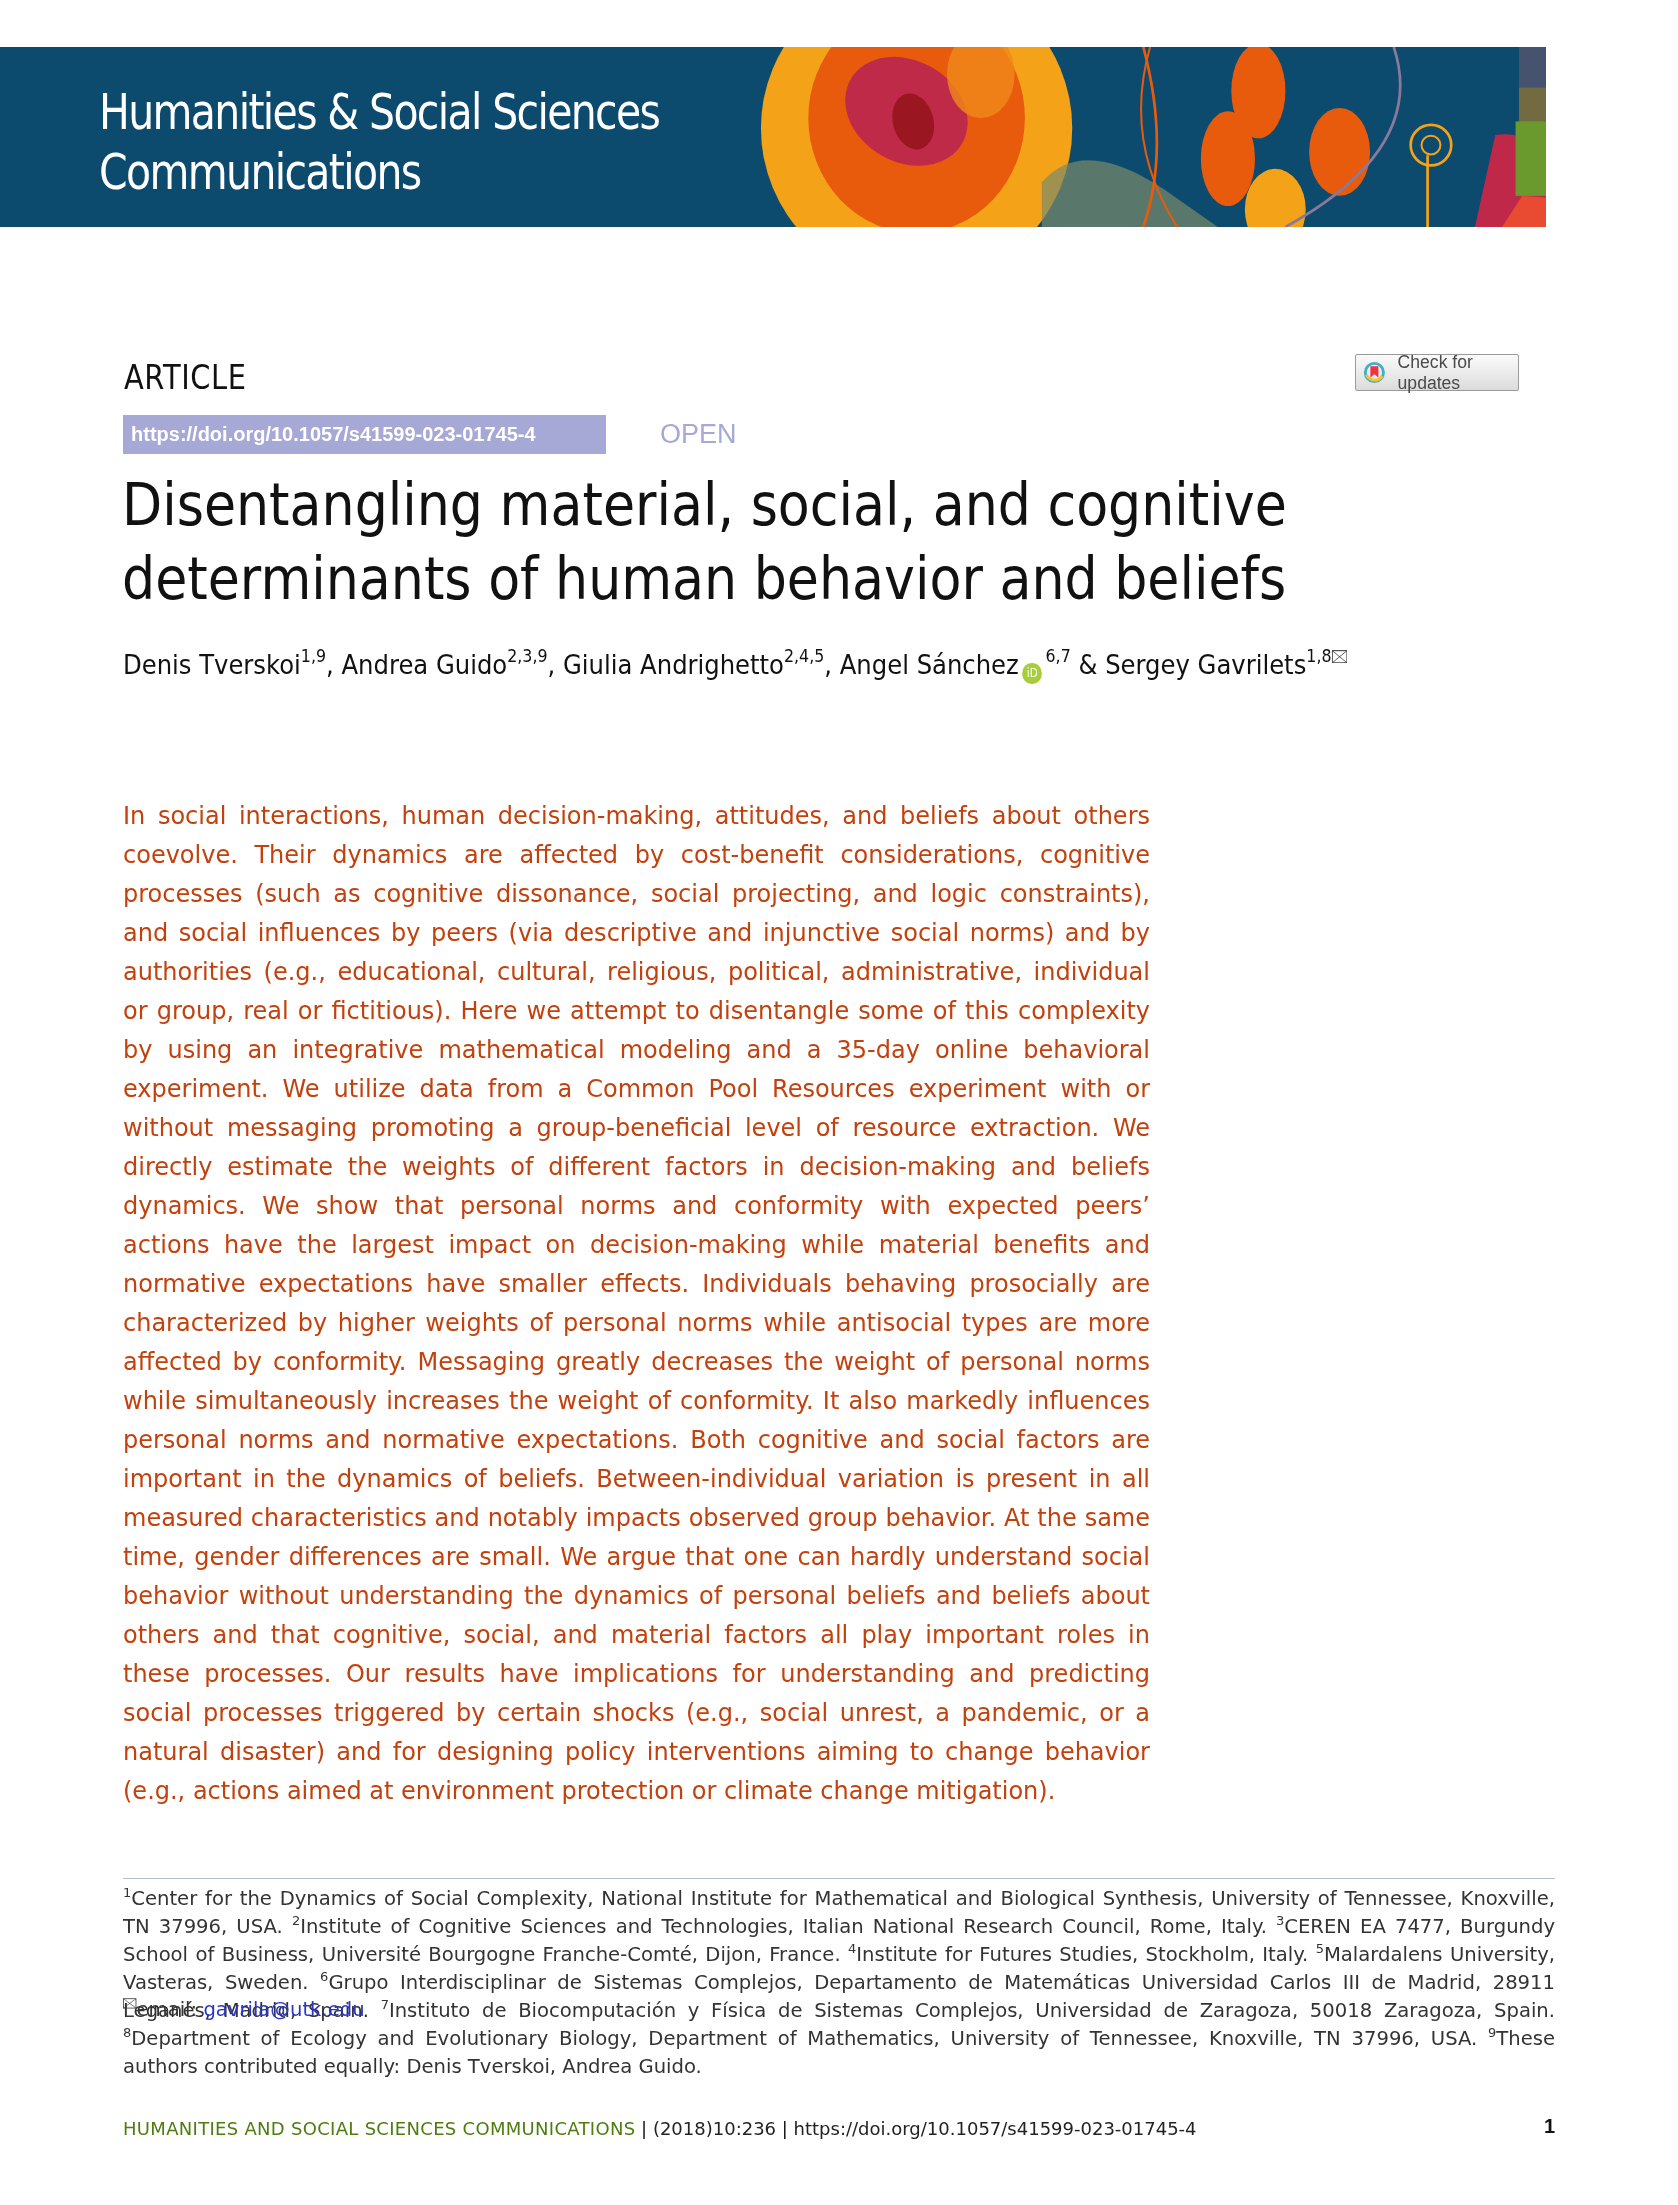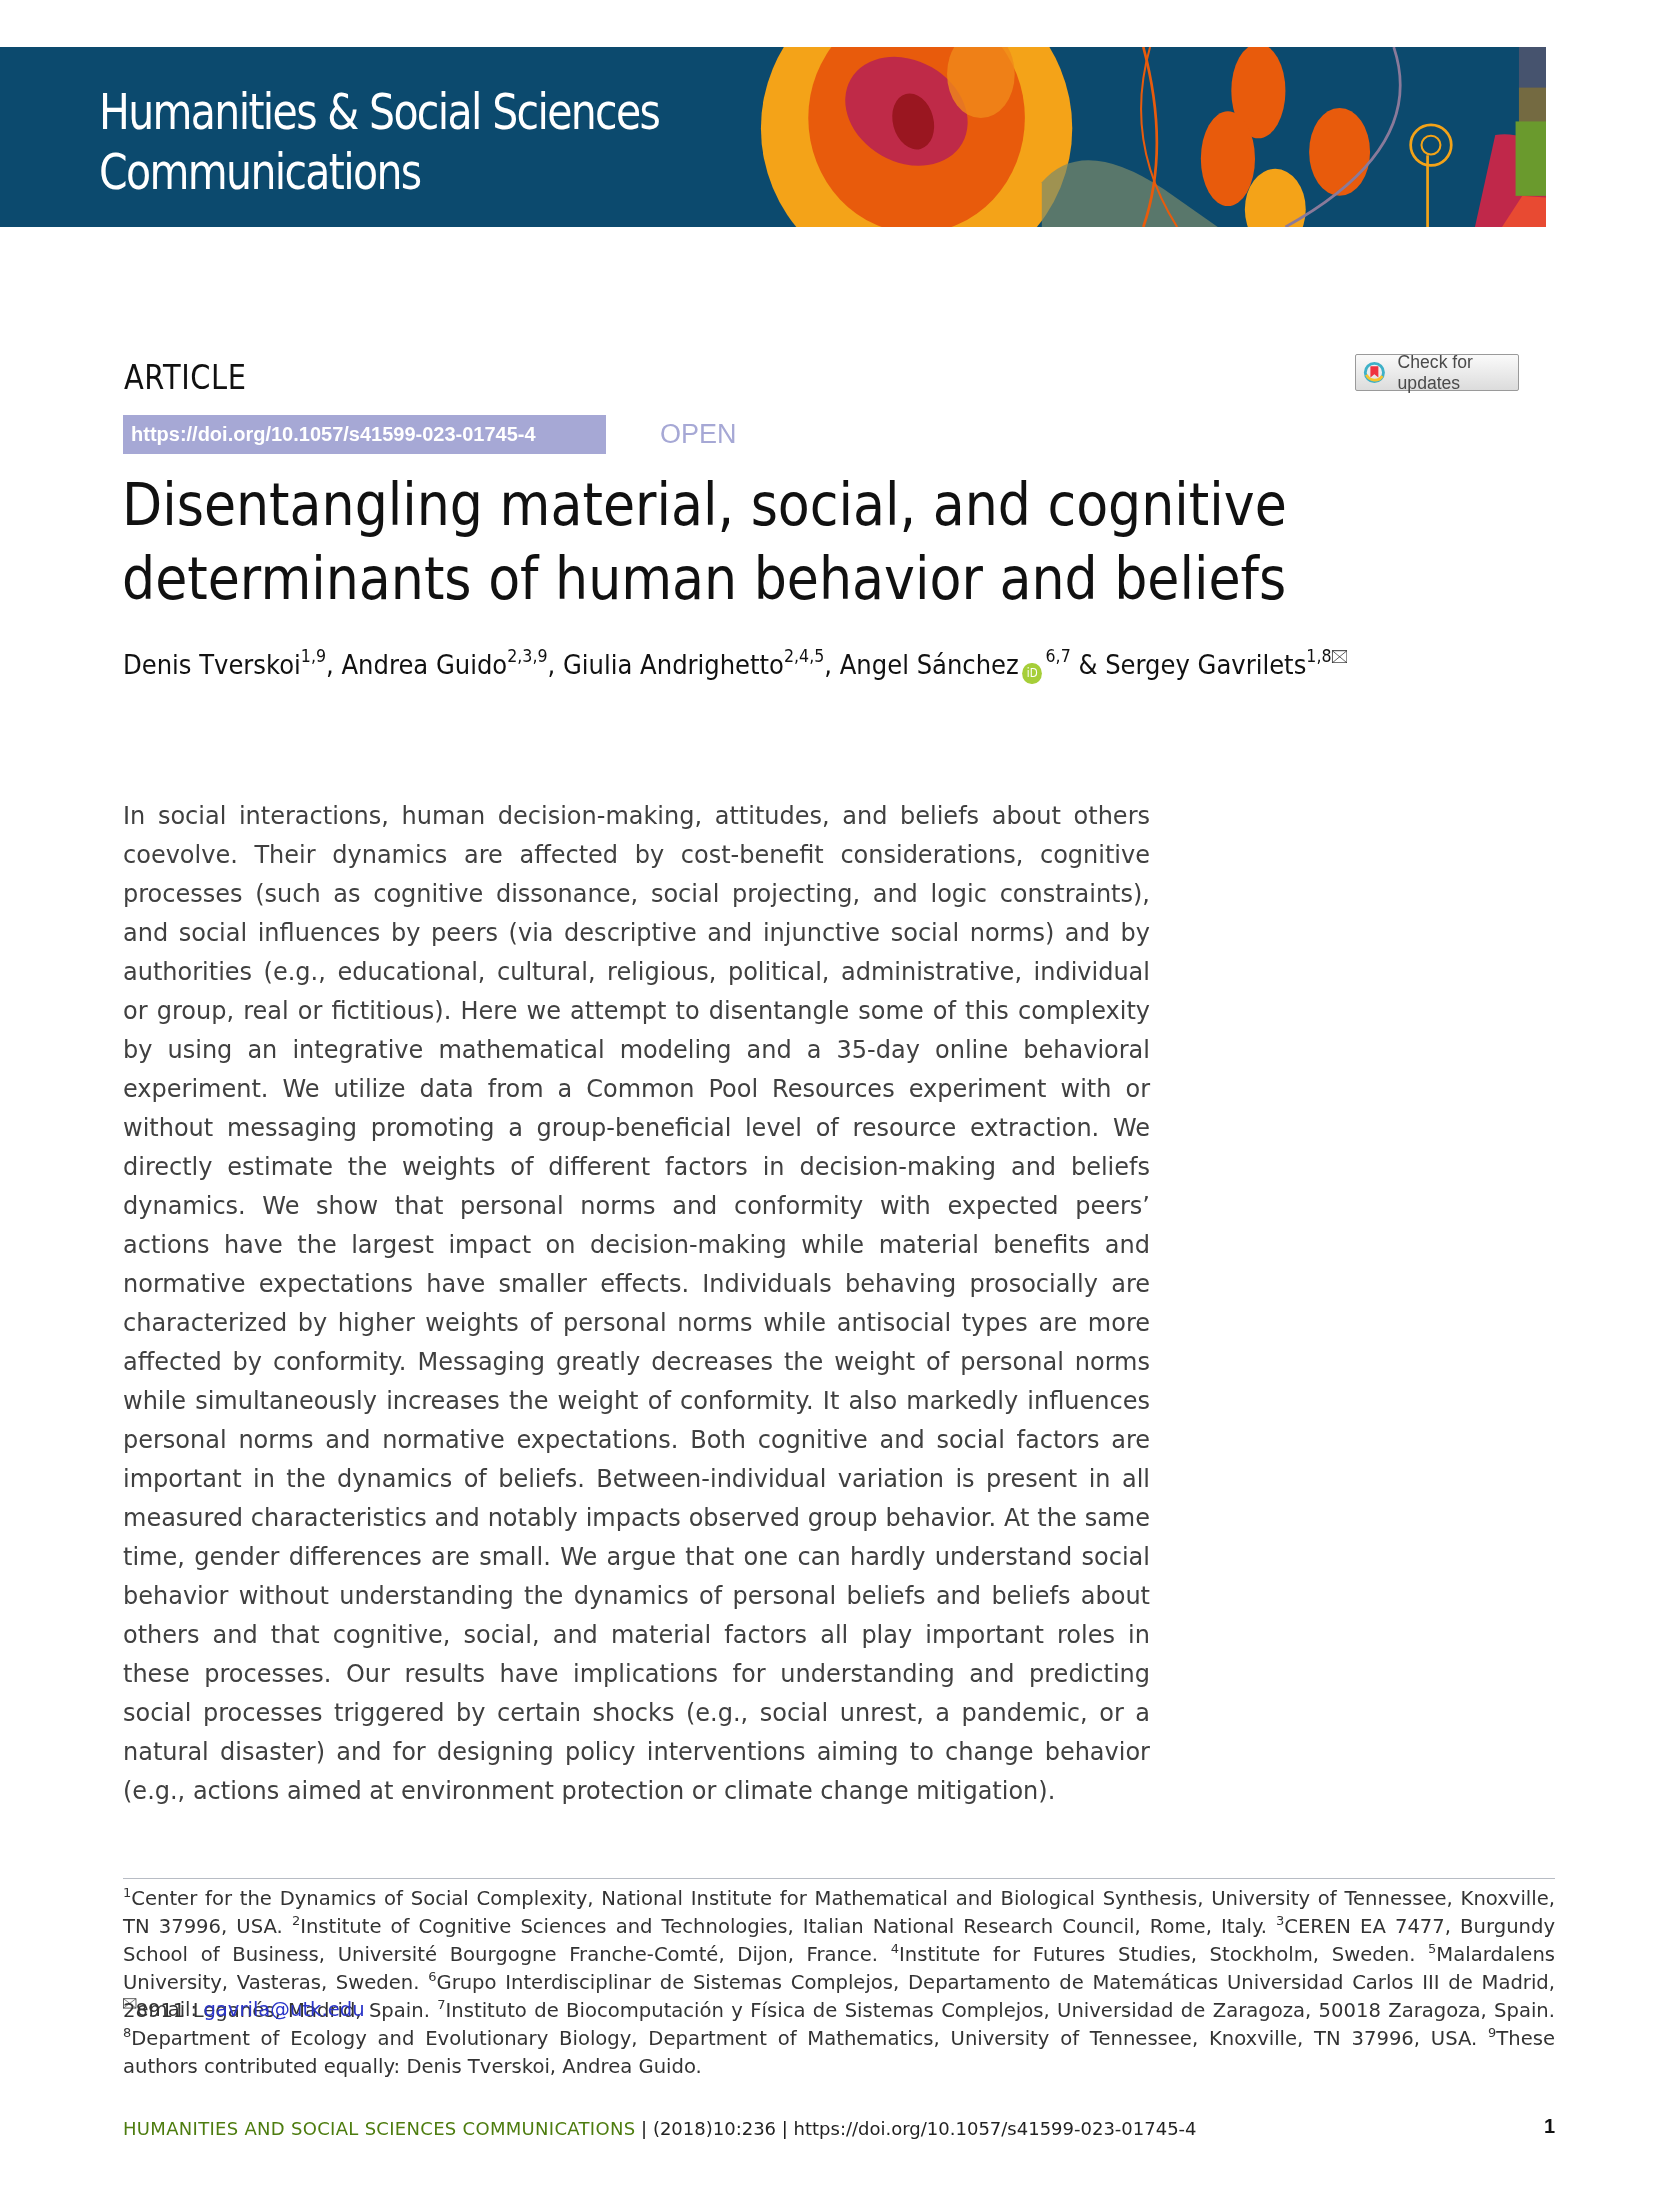--- a/index.html
+++ b/index.html
@@ -36,21 +36,21 @@
 
   .authors { position: absolute; left: 123px; top: 644px; font-size: 27px; line-height: 41px; color: #111;
              white-space: nowrap; transform: scaleX(0.9); transform-origin: left top; }
   .authors sup { font-size: 17.6px; vertical-align: 12px; line-height: 0; }
   .orcid { display: inline-block; width: 21.7px; height: 21.7px; border-radius: 50%; background: #a6ce39;
            color: #fff; font-size: 11.5px; line-height: 21.7px; text-align: center; vertical-align: -2.7px; margin: 0 4px; }
   .mail-icon { display: inline-block; width: 17.6px; height: 13.5px; vertical-align: 10.8px; }
 
   
   .abstract { position: absolute; left: 123px; top: 797px; width: 1027px; font-size: 24px; line-height: 39px;
-              text-align: justify; color: #404040; margin: 0; }
+              text-align: justify; color: #c2410c; margin: 0; }
 
   
   .aff-rule { position: absolute; left: 123px; top: 1878px; width: 1432px; height: 1.4px; background: #b8bcc4; }
   .affiliations { position: absolute; left: 123px; top: 1885px; width: 1432px; font-size: 19.6px; line-height: 28px;
                   color: #333; margin: 0; text-align: justify; }
   .affiliations sup { font-size: 13px; line-height: 0; vertical-align: 8px; }
   .email-line { position: absolute; left: 123px; top: 1996px; font-size: 19.6px; line-height: 28px; color: #333; }
   .email-line a { color: #2b35c9; text-decoration: none; }
 
   
@@ -125,21 +125,21 @@
     </svg>
 </div>
 
 <p class="abstract">In social interactions, human decision-making, attitudes, and beliefs about others coevolve. Their dynamics are affected by cost-benefit considerations, cognitive processes (such as cognitive dissonance, social projecting, and logic constraints), and social influences by peers (via descriptive and injunctive social norms) and by authorities (e.g., educational, cultural, religious, political, administrative, individual or group, real or fictitious). Here we attempt to disentangle some of this complexity by using an integrative mathematical modeling and a 35-day online behavioral experiment. We utilize data from a Common Pool Resources experi­ment with or without messaging promoting a group-beneficial level of resource extraction. We directly estimate the weights of different factors in decision-making and beliefs dynamics. We show that personal norms and conformity with expected peers’ actions have the largest impact on decision-making while material benefits and normative expectations have smaller effects. Individuals behaving prosocially are characterized by higher weights of personal norms while antisocial types are more affected by conformity. Messaging greatly decreases the weight of personal norms while simultaneously increases the weight of con­formity. It also markedly influences personal norms and normative expectations. Both cog­nitive and social factors are important in the dynamics of beliefs. Between-individual variation is present in all measured characteristics and notably impacts observed group behavior. At the same time, gender differences are small. We argue that one can hardly understand social behavior without understanding the dynamics of personal beliefs and beliefs about others and that cognitive, social, and material factors all play important roles in these processes. Our results have implications for understanding and predicting social processes triggered by certain shocks (e.g., social unrest, a pandemic, or a natural disaster) and for designing policy interventions aiming to change behavior (e.g., actions aimed at environment protection or climate change mitigation).</p>
 
 <div class="aff-rule"></div>
 <p class="affiliations">
   <sup>1</sup><span>Center for the Dynamics of Social Complexity, National Institute for Mathematical and Biological Synthesis, University of Tennessee, Knoxville, TN 37996, USA. </span>
   <sup>2</sup><span>Institute of Cognitive Sciences and Technologies, Italian National Research Council, Rome, Italy. </span>
   <sup>3</sup><span>CEREN EA 7477, Burgundy School of Business, Université Bourgogne Franche-Comté, Dijon, France. </span>
-  <sup>4</sup><span>Institute for Futures Studies, Stockholm, Sweden. </span>
+  <sup>4</sup><span>Institute for Futures Studies, Stockholm, Italy. </span>
   <sup>5</sup><span>Malardalens University, Vasteras, Sweden. </span>
   <sup>6</sup><span>Grupo Interdisciplinar de Sistemas Complejos, Departamento de Matemáticas Universidad Carlos III de Madrid, 28911 Leganés, Madrid, Spain. </span>
   <sup>7</sup><span>Instituto de Biocomputación y Física de Sistemas Complejos, Universidad de Zaragoza, 50018 Zaragoza, Spain. </span>
   <sup>8</sup><span>Department of Ecology and Evolutionary Biology, Department of Mathematics, University of Tennessee, Knoxville, TN 37996, USA. </span>
   <sup>9</sup><span>These authors contributed equally: Denis Tverskoi, Andrea Guido.</span>
 </p>
 
 <div class="email-line">
   <svg width="13.5" height="10.8" viewBox="0 0 26 20" style="vertical-align:6.8px">
       <rect x="1" y="1" width="24" height="18" fill="none" stroke="#333" stroke-width="1.5"></rect>

